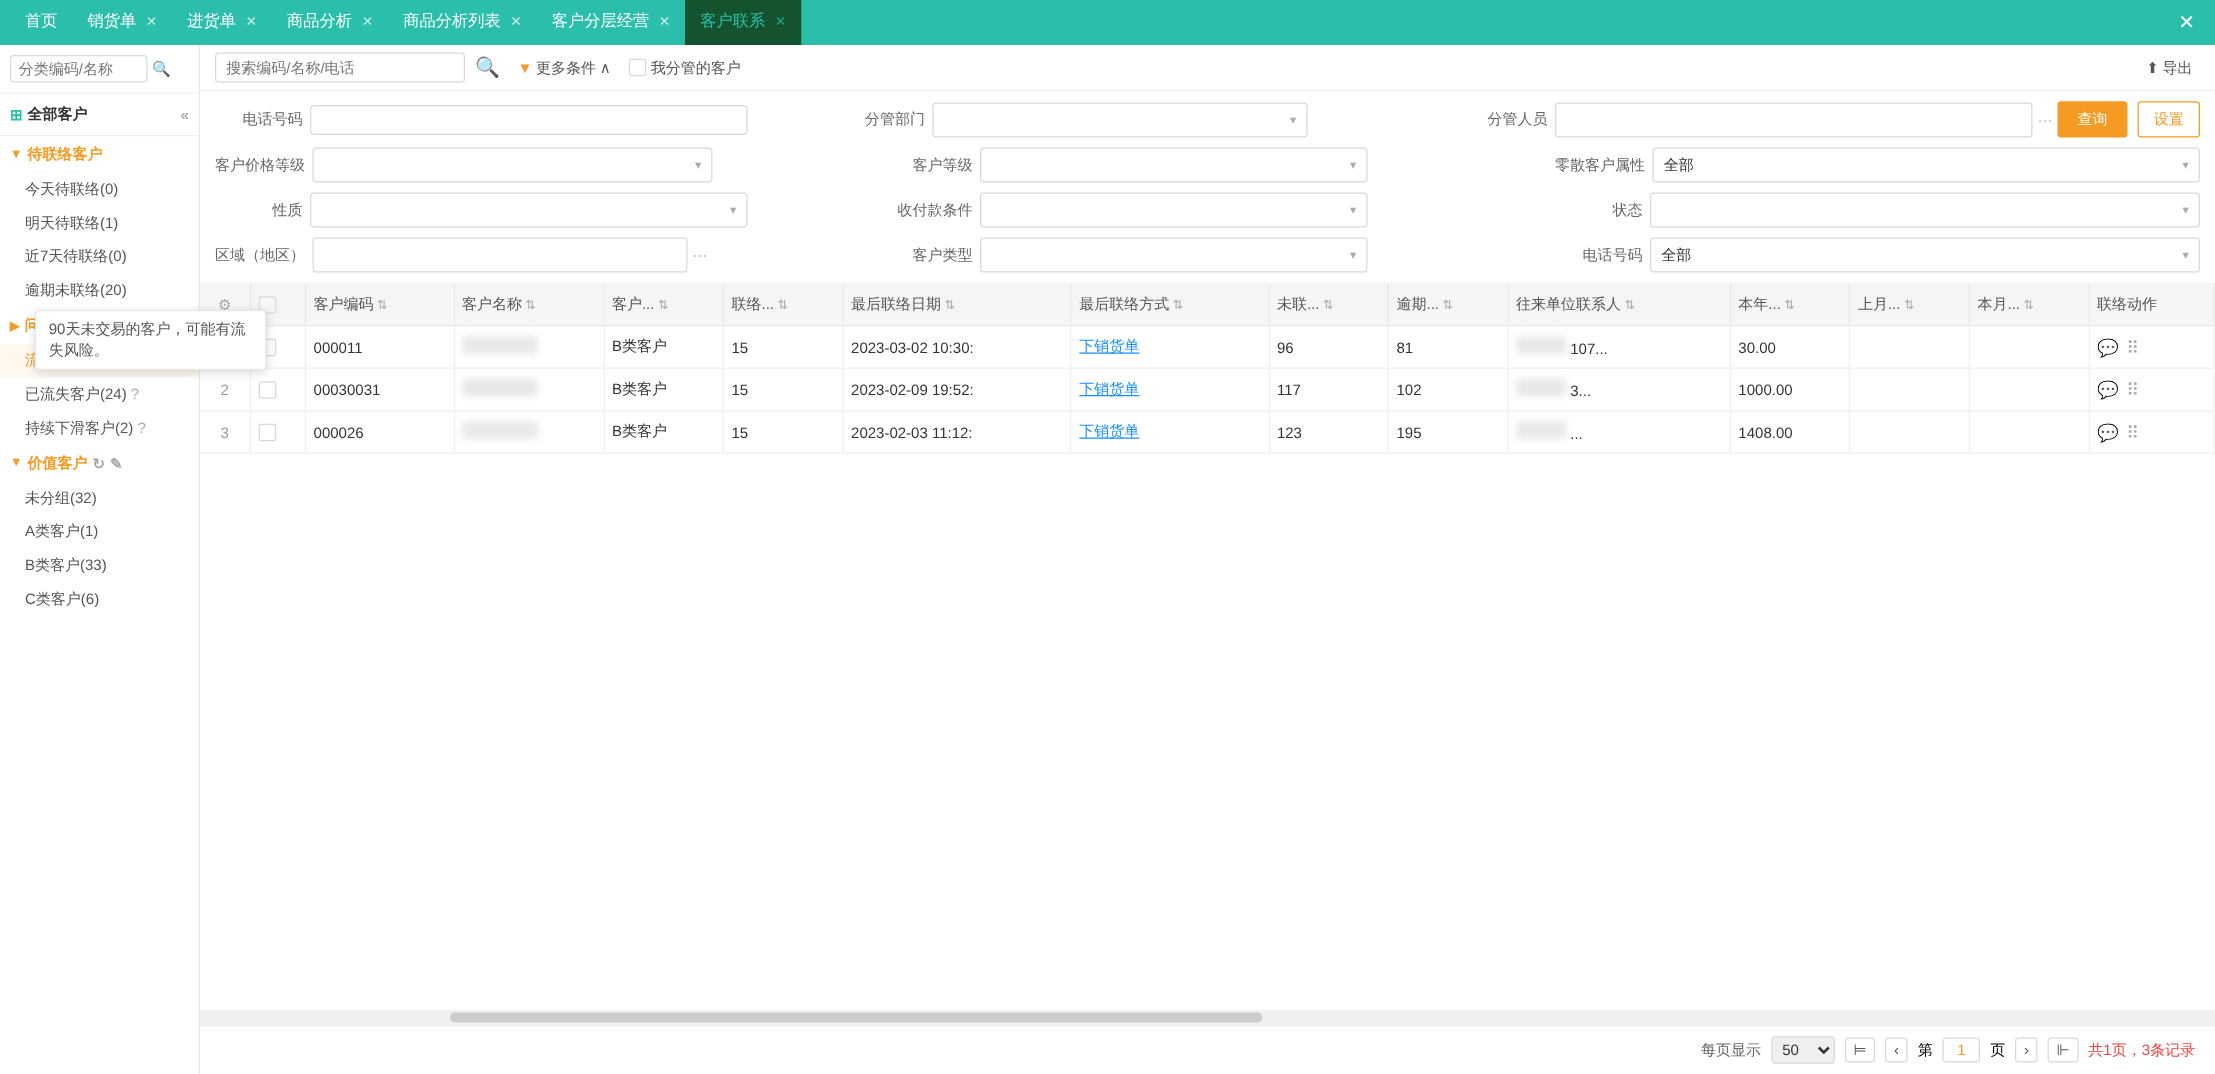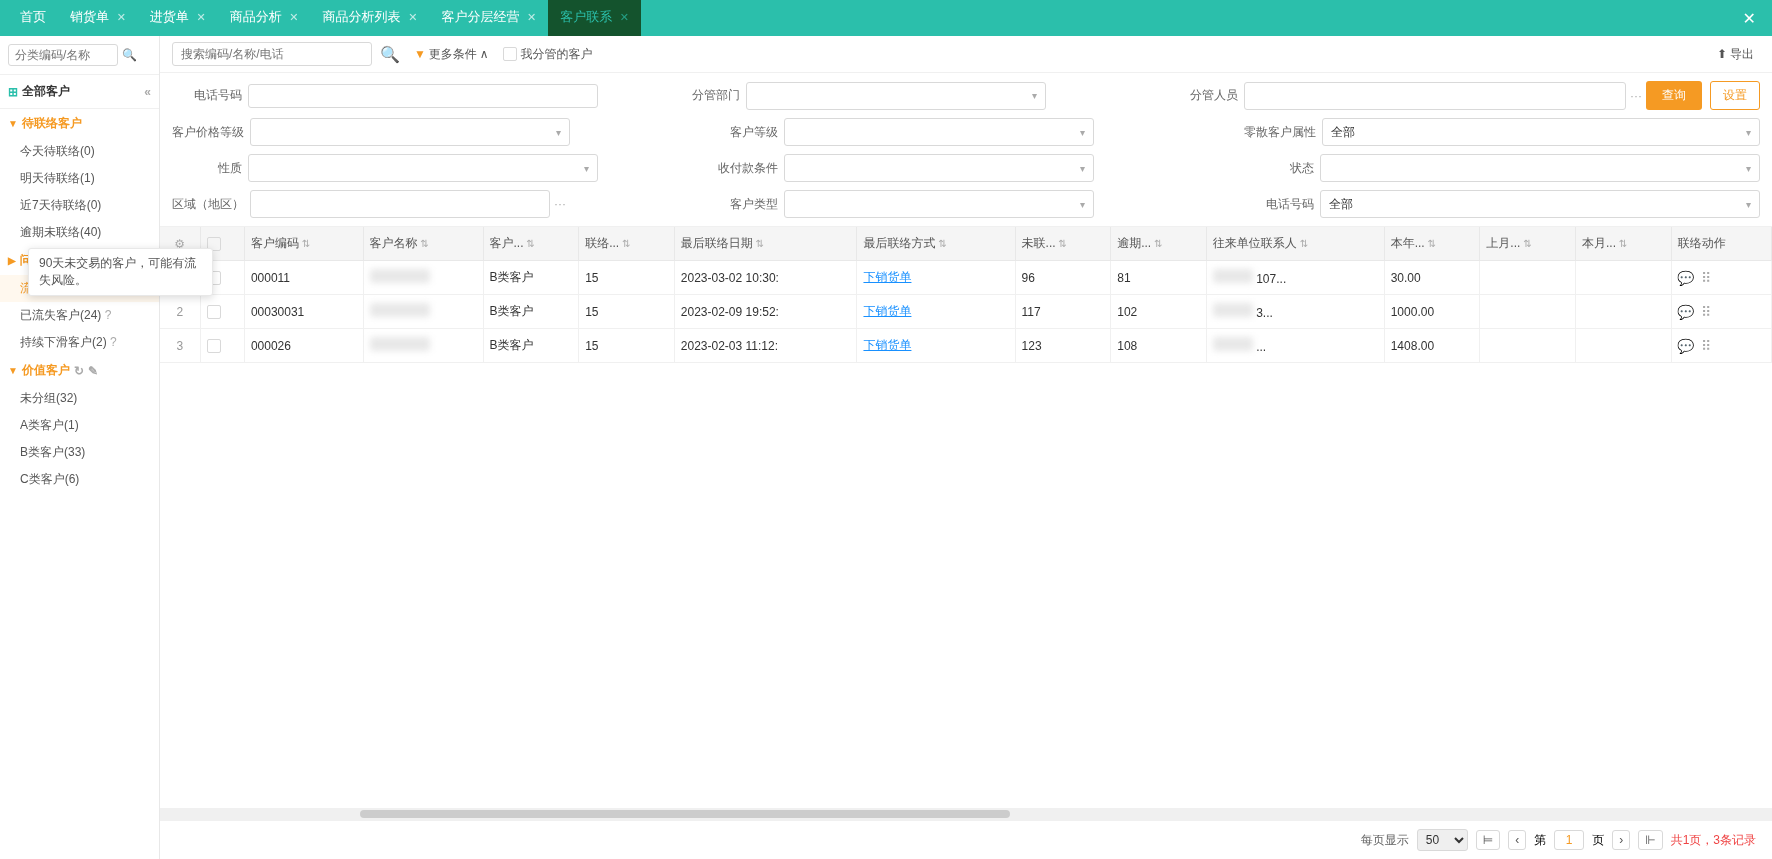--- a/index.html
+++ b/index.html
@@ -388,21 +388,21 @@
       <span class="collapse-icon">«</span>
     </div>
 
     <div class="sidebar-group-title">
       <span class="arrow">▼</span>
       <span>待联络客户</span>
     </div>
     <div class="sidebar-item">今天待联络(0)</div>
     <div class="sidebar-item">明天待联络(1)</div>
     <div class="sidebar-item">近7天待联络(0)</div>
-    <div class="sidebar-item">逾期未联络(40)</div>
+    <div class="sidebar-item">逾期未联络(20)</div>
 
     <div class="sidebar-group-title">
       <span class="arrow">▶</span>
       <span>问题客户</span>
     </div>
 
     <div class="tooltip-box">90天未交易的客户，可能有流失风险。</div>
 
     <div class="sidebar-item active" style="color:#f59a23; display:flex; align-items:center; gap:4px;">
       <span>流失预警客户(3)</span>
@@ -625,21 +625,21 @@
             <td>
                 <div class="checkbox"></div>
               </td>
             <td>000026</td>
             <td><span class="blurred"></span></td>
             <td>B类客户</td>
             <td>15</td>
             <td>2023-02-03 11:12:</td>
             <td><span class="link-text">下销货单</span></td>
             <td>123</td>
-            <td>108</td>
+            <td>195</td>
             <td><span class="blurred-sm"></span> ...</td>
             <td>1408.00</td>
             <td></td>
             <td></td>
             <td>
               <div class="action-icons">
                 <span class="action-icon">💬</span>
                 <span class="action-icon">⠿</span>
               </div>
             </td>

